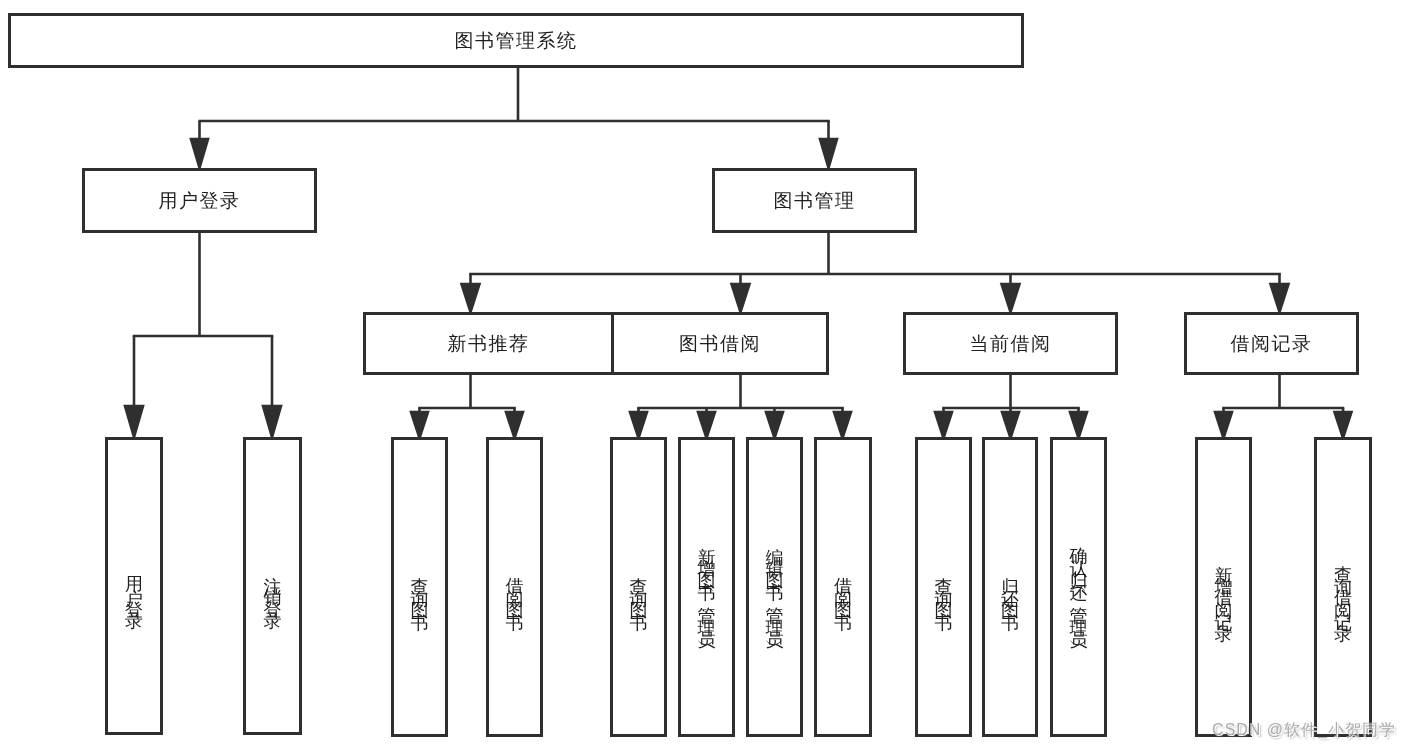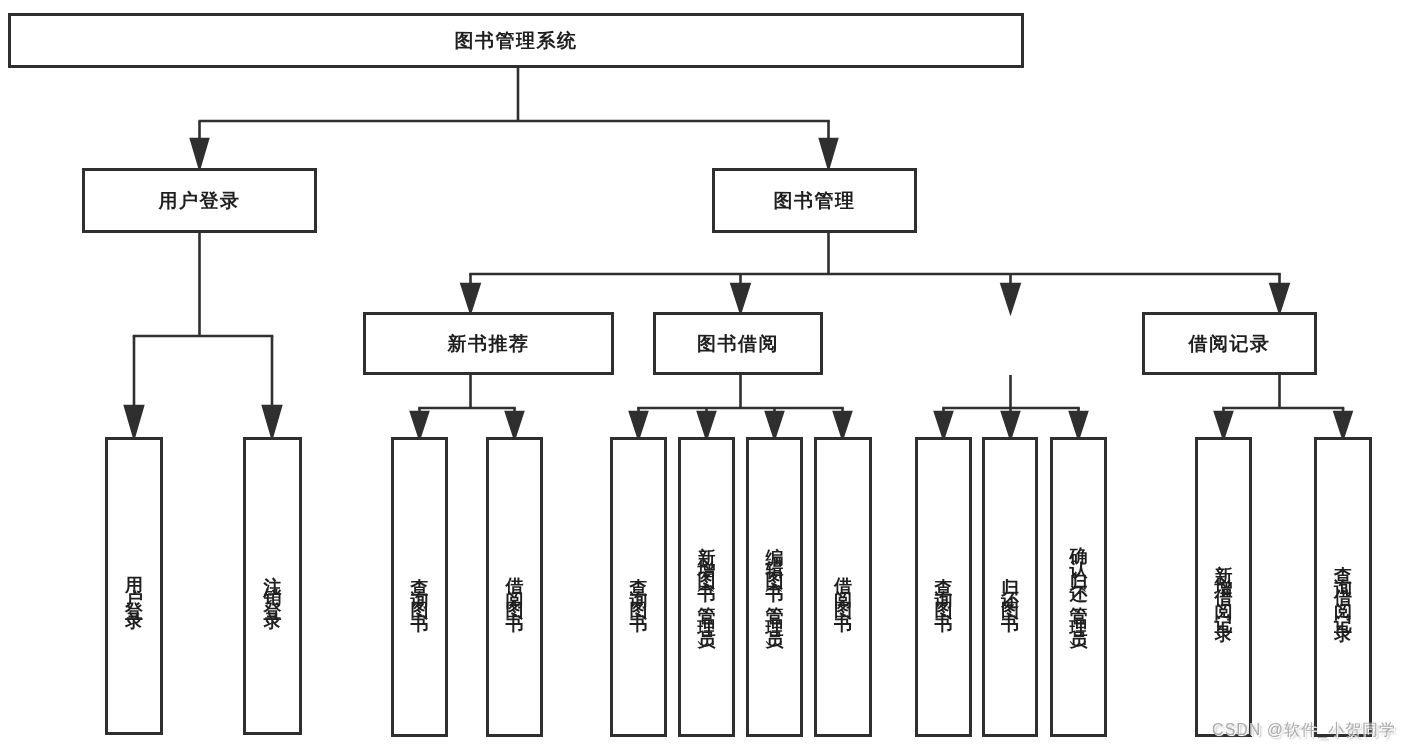--- a/index.html
+++ b/index.html
@@ -25,21 +25,20 @@
     box-sizing: border-box;
     border: 3px solid var(--line, #2f2f2f);
     background: #ffffff;
     display: flex;
     align-items: center;
     justify-content: center;
     color: var(--txt, #1f1f1f);
     font-size: 19px;
     z-index: 2;
     text-align: center;
-    font-weight: bold;
   }
   .node .lbl { letter-spacing: 1.5px; line-height: 1; white-space: nowrap; }
   .node.v .lbl {
     writing-mode: vertical-rl;
     text-orientation: mixed;
     letter-spacing: 12px;
     font-size: 18px;
     white-space: normal;
   }
   .watermark {
@@ -131,24 +130,27 @@
   <div class="node" style="left:82px;top:168px;width:235px;height:65px">
     <span class="lbl">用户登录</span>
   </div>
   <div class="node" style="left:712px;top:168px;width:205px;height:65px">
     <span class="lbl">图书管理</span>
   </div>
 
   <div class="node" style="left:363px;top:312px;width:251px;height:63px">
     <span class="lbl">新书推荐</span>
   </div>
-  <div class="node" style="left:653px;top:312px;width:170px;height:63px">
+  <div class="node" style="left:611px;top:312px;width:218px;height:63px">
     <span class="lbl">图书借阅</span>
   </div>
-  <div class="node" style="left:1142px;top:312px;width:175px;height:63px">
+  <div class="node" style="left:903px;top:312px;width:215px;height:63px">
+    <span class="lbl">当前借阅</span>
+  </div>
+  <div class="node" style="left:1184px;top:312px;width:175px;height:63px">
     <span class="lbl">借阅记录</span>
   </div>
 
   <div class="node v" style="left:105px;top:437px;width:58px;height:298px">
     <span class="lbl">用户登录</span>
   </div>
   <div class="node v" style="left:243px;top:437px;width:59px;height:298px">
     <span class="lbl">注销登录</span>
   </div>
 

